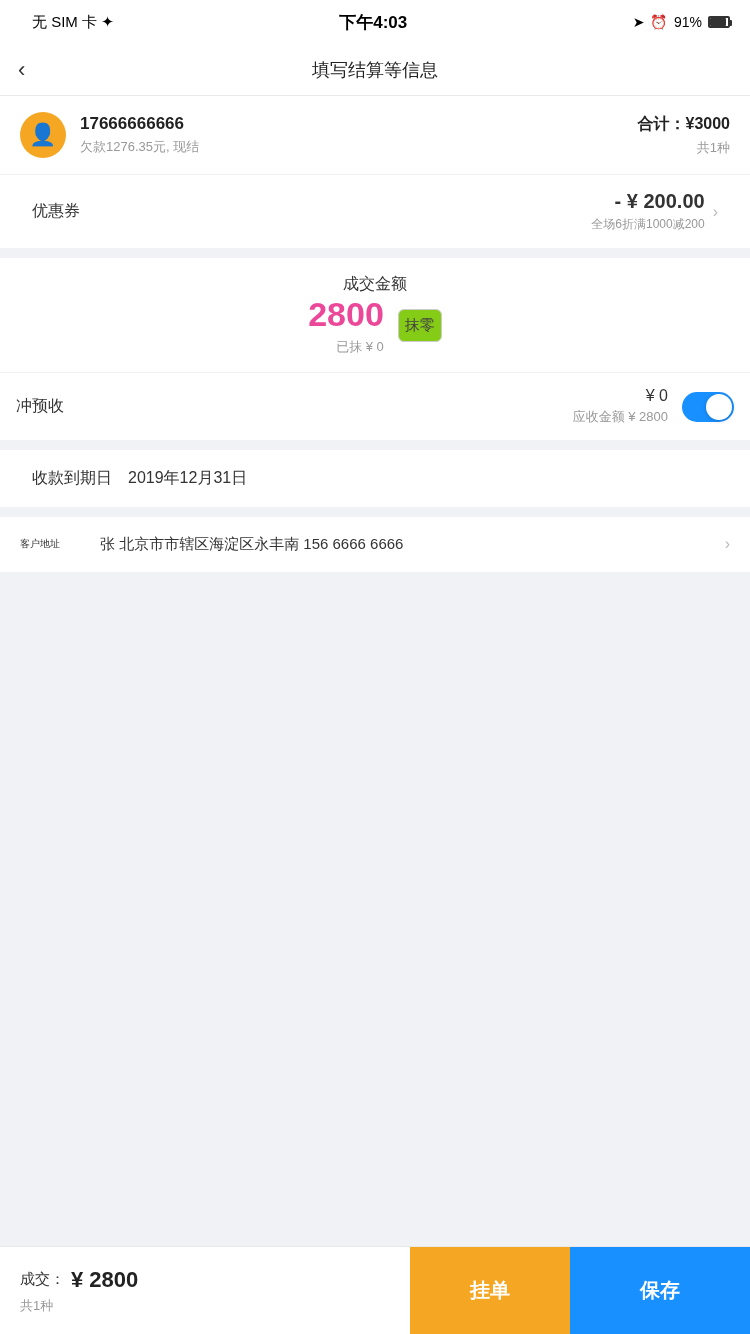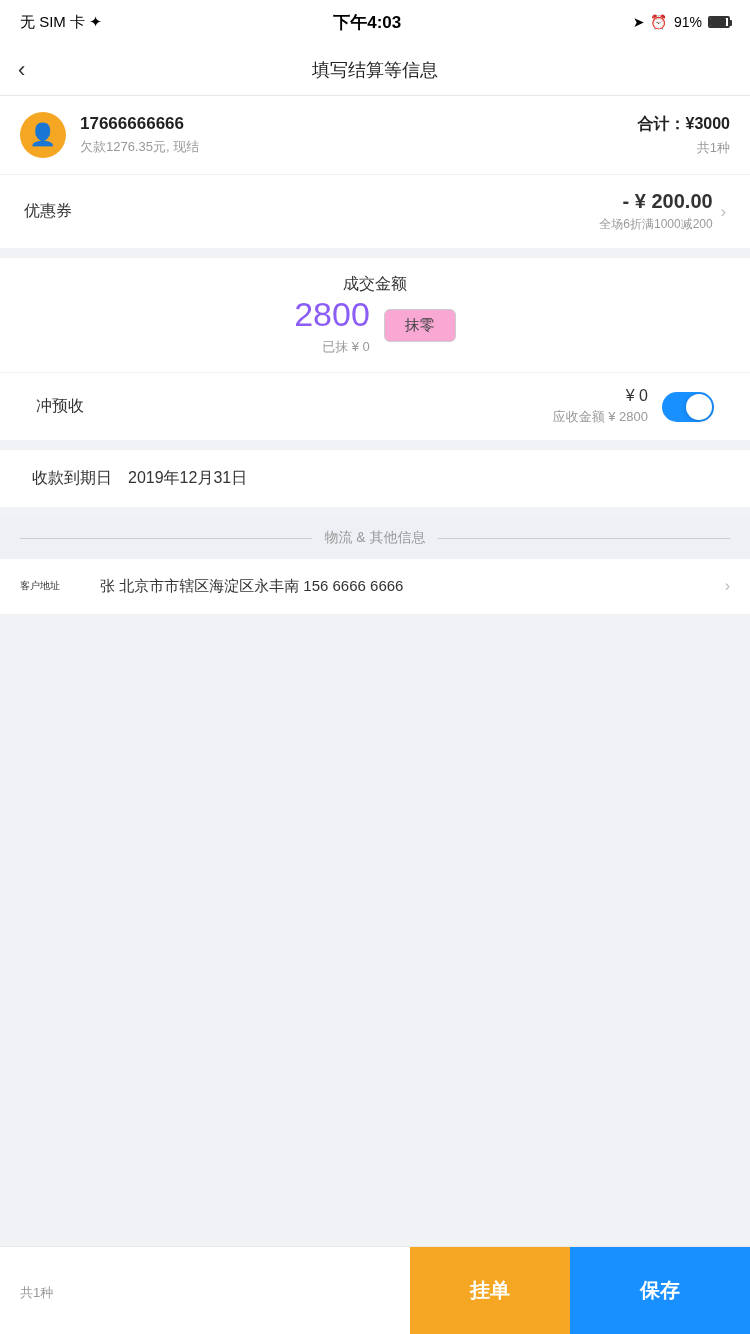--- a/index.html
+++ b/index.html
@@ -17,21 +17,21 @@
     .status-bar {
       height: 44px;
       background: #fff;
       display: flex;
       align-items: center;
       justify-content: space-between;
       padding: 0 20px;
       font-size: 15px;
       font-weight: 500;
     }
-    .status-left { display: flex; align-items: center; gap: 8px; }
+    .status-left { display: flex; align-items: center; gap: 8px; margin-left: 12px; }
     .status-center { font-size: 17px; font-weight: 600; }
     .status-right { display: flex; align-items: center; gap: 6px; font-size: 14px; }
 
     
     .nav-bar {
       height: 52px;
       background: #fff;
       display: flex;
       align-items: center;
       justify-content: center;
@@ -107,21 +107,21 @@
       font-size: 13px;
       color: #999;
       margin-top: 4px;
     }
 
     
     .coupon-row {
       display: flex;
       align-items: center;
       justify-content: space-between;
-      padding: 15px 24px;
+      padding: 15px 32px;
       background: #fff;
       border-top: 1px solid #f0f0f0;
     }
     .coupon-label {
       font-size: 16px;
       color: #333;
     }
     .coupon-right {
       display: flex;
       align-items: center;
@@ -160,45 +160,45 @@
       font-size: 16px;
       color: #333;
     }
     .amount-right {
       display: flex;
       align-items: center;
       gap: 14px;
     }
     .amount-value {
       font-size: 34px;
-      font-weight: 400;
-      color: #8b5cf6;
+      font-weight: 700;
+      color: #ec4899;
     }
     .amount-sub {
       font-size: 13px;
       color: #999;
       text-align: right;
       margin-top: 4px;
     }
     .round-btn {
       border: 1px solid #ccc;
       border-radius: 6px;
-      padding: 6px 20px;
+      padding: 6px 6px;
       font-size: 15px;
       color: #444;
-      background: #f9a8d4;
+      background: #84cc16;
       cursor: pointer;
     }
 
     
     .prereceive-row {
       display: flex;
       align-items: center;
       justify-content: space-between;
-      padding: 14px 36px;
+      padding: 14px 16px;
       border-top: 1px solid #f0f0f0;
     }
     .prereceive-label {
       font-size: 16px;
       color: #333;
     }
     .prereceive-right {
       display: flex;
       align-items: center;
       gap: 14px;
@@ -457,34 +457,33 @@
       </div>
     </div>
   </div>
 
 
   <div class="duedate-row">
     <span class="duedate-label">收款到期日</span>
     <span class="duedate-value">2019年12月31日</span>
   </div>
 
-  <div class="divider-section">
-    <div class="divider-line"></div>
-    <span class="divider-text">物流 &amp; 其他信息</span>
-    <div class="divider-line"></div>
-  </div>
 
   <div class="address-row">
     <span class="address-label">客户地址</span>
     <span class="address-value">张 北京市市辖区海淀区永丰南 156 6666 6666</span>
     <span class="address-chevron">›</span>
   </div>
 
   <div class="empty-space"></div>
 </div>
 
 <div class="bottom-bar">
   <div class="bottom-summary">
+    <div class="bottom-summary-top">
+      <span class="bottom-deal-label">成交：</span>
+      <span class="bottom-deal-amount">¥ 2800</span>
+    </div>
     <div class="bottom-deal-count">共1种</div>
   </div>
   <div class="bottom-btn-hold">挂单</div>
   <div class="bottom-btn-save">保存</div>
 </div>
 
 </body></html>

